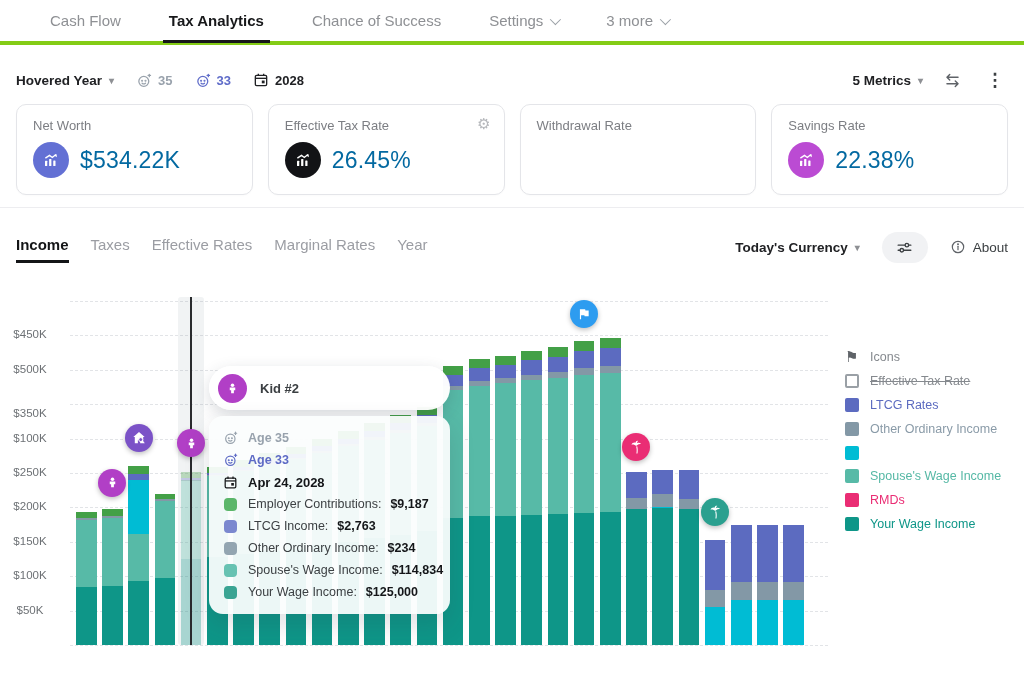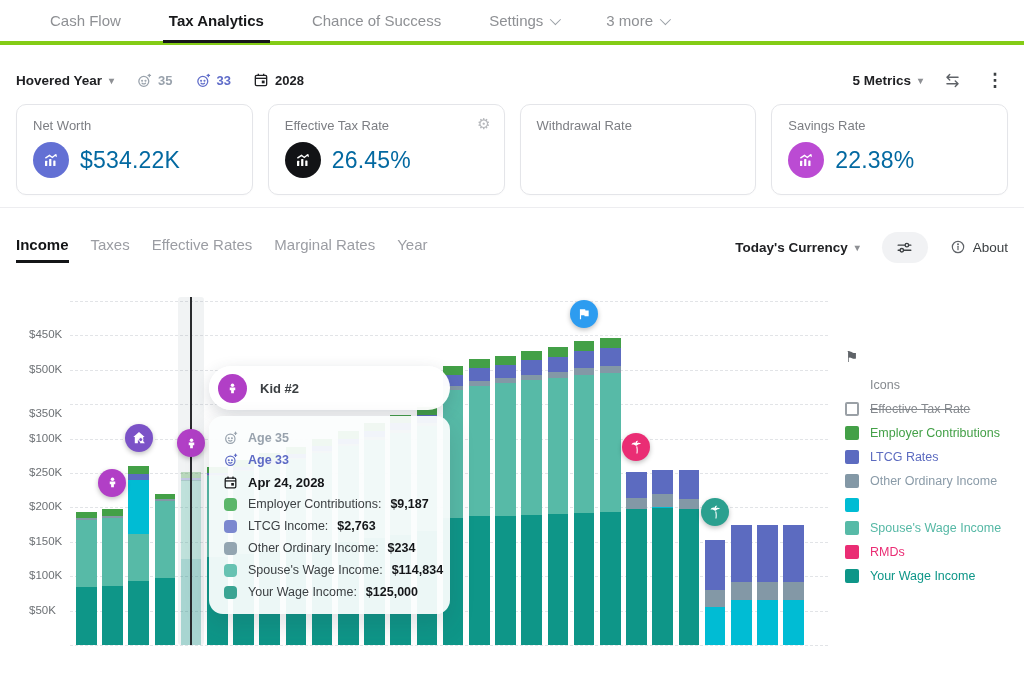--- a/index.html
+++ b/index.html
@@ -42,21 +42,21 @@
   .subtab{position:relative;font-size:15px;color:#9b9da3;padding-bottom:12px;cursor:pointer;white-space:nowrap;}
   .subtab.active{color:#141517;font-weight:bold;}
   .subtab.active::after{content:"";position:absolute;left:0;right:0;bottom:2px;height:3px;background:#141517;}
   .st-right{margin-left:auto;display:flex;align-items:center;gap:22px;padding-bottom:6px;}
   .sliders-btn{width:46px;height:31px;border-radius:17px;background:#f1f2f4;display:flex;align-items:center;justify-content:center;cursor:pointer;}
   .about{display:flex;align-items:center;gap:7px;font-size:13.5px;color:#3c4043;cursor:pointer;}
 
   
   .chart-layer{position:absolute;inset:0;pointer-events:none;}
   .gridline{position:absolute;left:70px;width:758px;height:0;border-top:1px dashed #e2e4e7;}
-  .ytick{position:absolute;left:0;width:60px;text-align:left;font-size:11.5px;color:#6d7175;margin-left:29px;}
+  .ytick{position:absolute;left:0;width:60px;text-align:center;font-size:11.5px;color:#6d7175;}
   .bar-seg{position:absolute;}
   .hover-col{position:absolute;background:rgba(120,134,148,0.10);border-radius:3px;}
   .hover-line{position:absolute;width:1.5px;background:#2a2b2e;}
   .event-dot{position:absolute;width:28px;height:28px;border-radius:50%;display:flex;align-items:center;justify-content:center;box-shadow:0 2px 5px rgba(0,0,0,0.25);}
 
   
   .legend{position:absolute;left:845px;top:349px;width:176px;display:flex;flex-direction:column;gap:8px;}
   .legend-item{display:flex;gap:11px;align-items:flex-start;font-size:12.5px;line-height:16px;cursor:pointer;}
   .swatch{width:14px;height:14px;border-radius:2px;flex:none;margin-top:1px;}
   .swatch.outline{background:#fff;border:2px solid #9aa0a6;box-sizing:border-box;}
@@ -430,29 +430,25 @@
         <svg viewBox="0 0 24 24" width="16" height="16" fill="#fff">
           <path d="M12.6 21.8c.7-3.9.6-7.4-.4-10.6l1.6-.4c1 3.4 1.1 7.1.4 11z"></path>
           <path d="M12 10.6C10.2 8.5 7.9 7.8 5.2 8.7c1-2.7 3.8-4 6.4-3.1C11.2 3.6 13 2.2 15.4 2.6c-1.3 1-2 2.3-2.1 3.8 2.2-1.2 4.6-.8 6.4 1.1-2.3-.4-4.3.2-6 1.9z"></path>
         </svg>
       </div>
     </div>
 
   <div class="legend">
     <div class="legend-item">
       <span class="legend-flag">⚑</span>
-      <span style="color: rgb(133, 137, 142); margin-top: 28px;">Icons</span>
+      <span style="color: rgb(133, 137, 142);">Icons</span>
     </div>
     <div class="legend-item">
       <span class="swatch outline"></span>
       <span class="struck" style="color: rgb(133, 137, 142);">Effective Tax Rate</span>
-    </div>
-    <div class="legend-item">
-      <span class="swatch" style="background: rgb(67, 160, 71);"></span>
-      <span style="color: rgb(67, 160, 71);">Employer Contributions</span>
     </div>
     <div class="legend-item">
       <span class="swatch" style="background: rgb(92, 107, 192);"></span>
       <span style="color: rgb(92, 107, 192);">LTCG Rates</span>
     </div>
     <div class="legend-item">
       <span class="swatch" style="background: rgb(131, 152, 166);"></span>
       <span style="color: rgb(138, 155, 168);">Other Ordinary Income</span>
     </div>
     <div class="legend-item">

